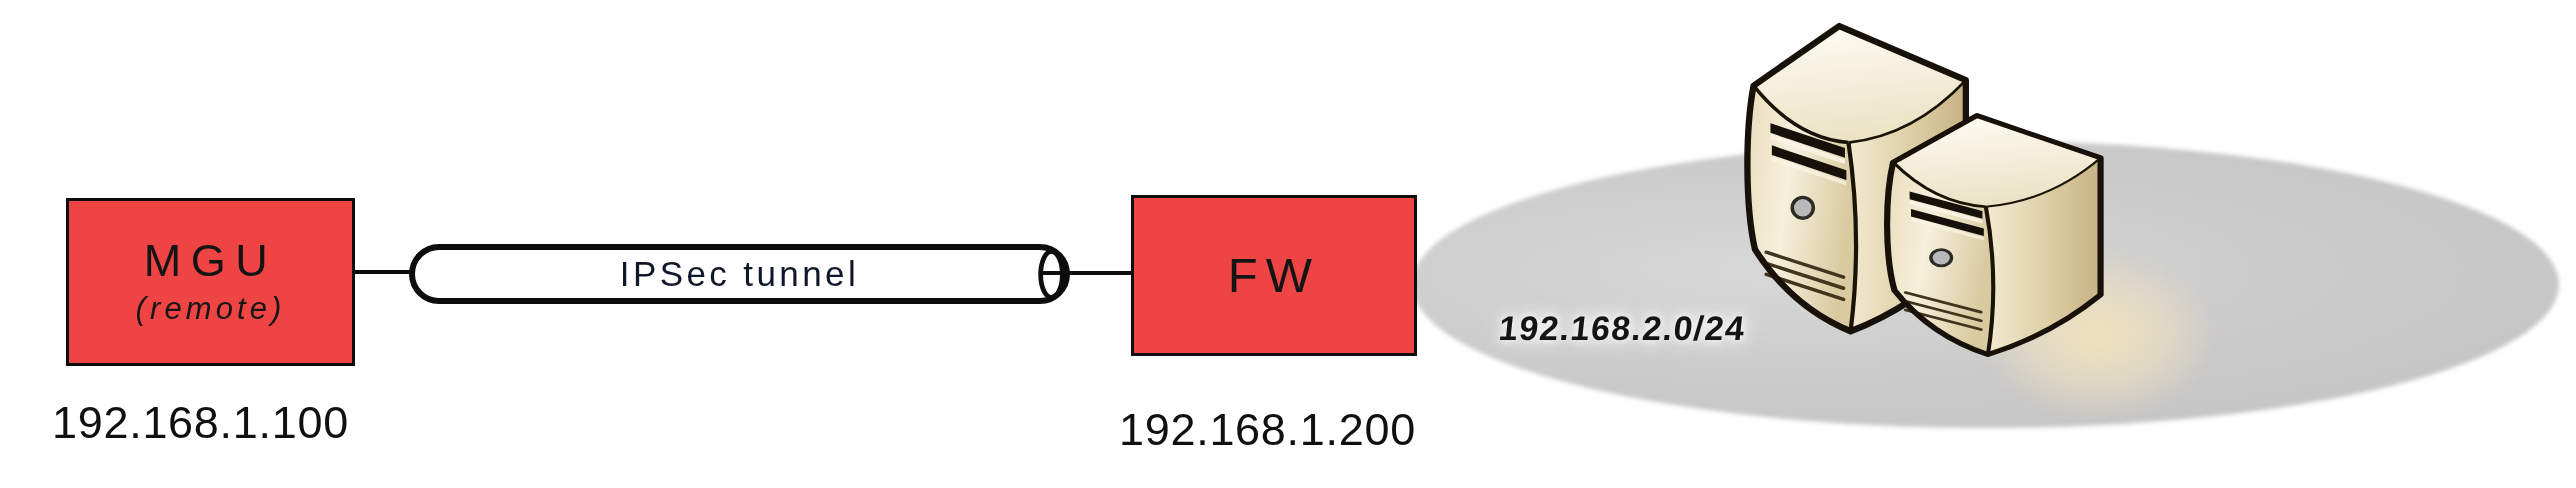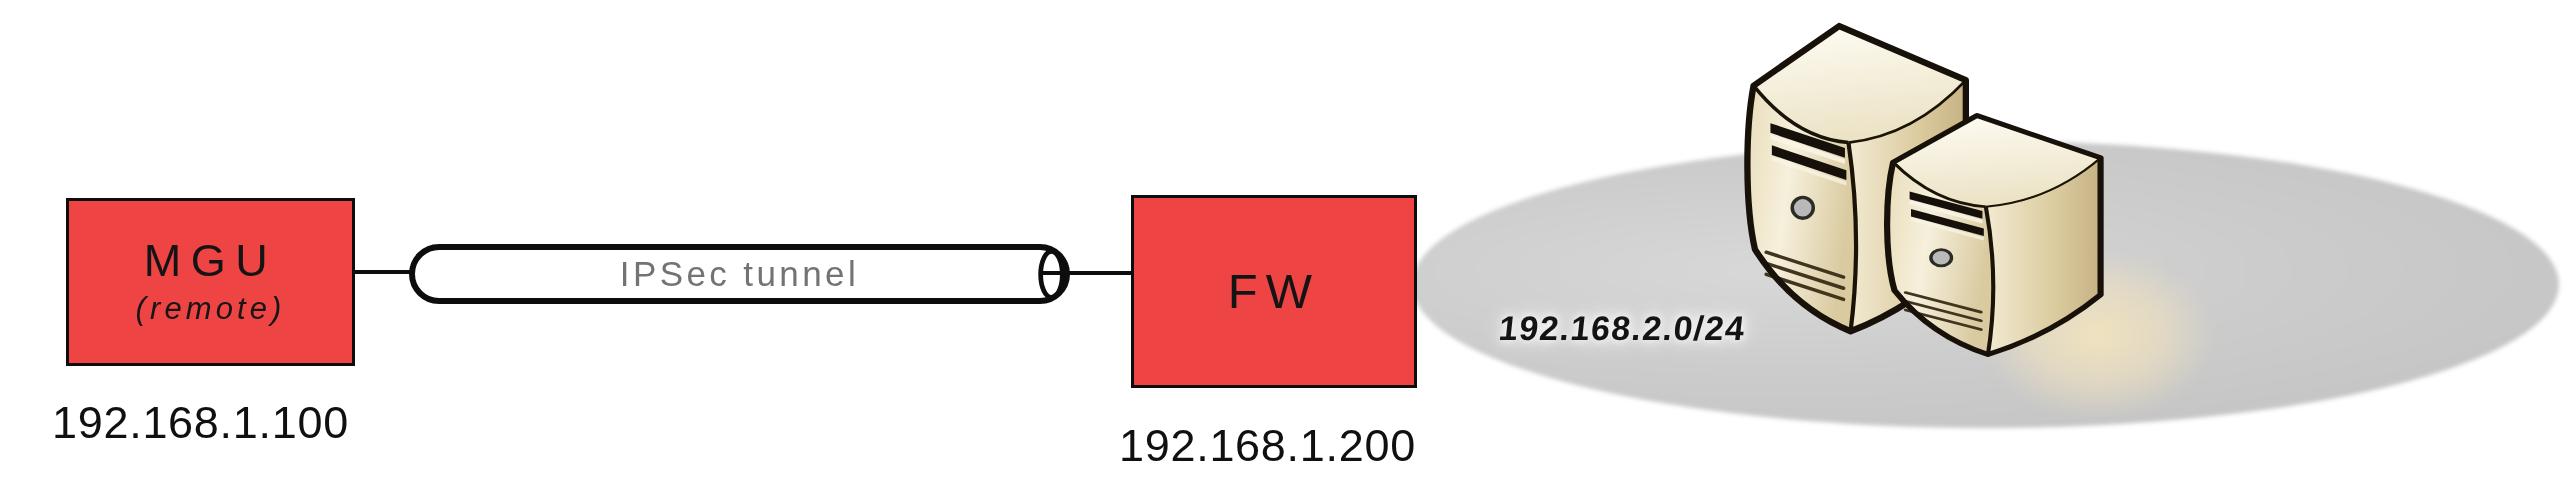--- a/index.html
+++ b/index.html
@@ -62,21 +62,21 @@
     position: absolute;
     box-sizing: border-box;
     border: 3.4px solid #0d0d0d;
     background: #ef4444;
     display: flex;
     flex-direction: column;
     align-items: center;
     justify-content: center;
   }
   .node-mgu { left: 66px;  top: 198px; width: 289px; height: 168px; }
-  .node-fw  { left: 1131px; top: 195px; width: 286px; height: 193px; }
+  .node-fw  { left: 1131px; top: 195px; width: 286px; height: 161px; }
 
   .node-title {
     font-size: 45px;
     letter-spacing: 9.5px;
     font-weight: 500;
     color: #141414;
     line-height: 1.05;
     white-space: nowrap;
   }
   .node-title.fw { font-size: 49px; letter-spacing: 8.1px; }
@@ -92,21 +92,21 @@
   
   .ip {
     position: absolute;
     font-size: 45px;
     letter-spacing: 0.7px;
     color: #101010;
     text-align: center;
     white-space: nowrap;
   }
   .ip-mgu { left: 52px;  top: 397px; width: 292px; }
-  .ip-fw  { left: 1119px; top: 420px; width: 285px; }
+  .ip-fw  { left: 1119px; top: 404px; width: 285px; }
 
   
   .wire {
     position: absolute;
     height: 4.1px;
     background: #0d0d0d;
   }
   .wire-left  { left: 355px;  top: 270px; width: 56px;  }
   .wire-right { left: 1042px; top: 271px; width: 90px; }
 
@@ -120,21 +120,21 @@
     border-radius: 31px;
     background: #ffffff;
     display: flex;
     align-items: center;
     justify-content: center;
   }
   .tunnel-label {
     font-size: 35px;
     letter-spacing: 3.4px;
     font-weight: 500;
-    color: #737373;
+    color: #0f172a;
     white-space: nowrap;
   }
   .tunnel-cap {
     position: absolute;
     left: 1031px; top: 244px;
     width: 41px; height: 61px;
   }
 </style>
 </head>
 <body>

